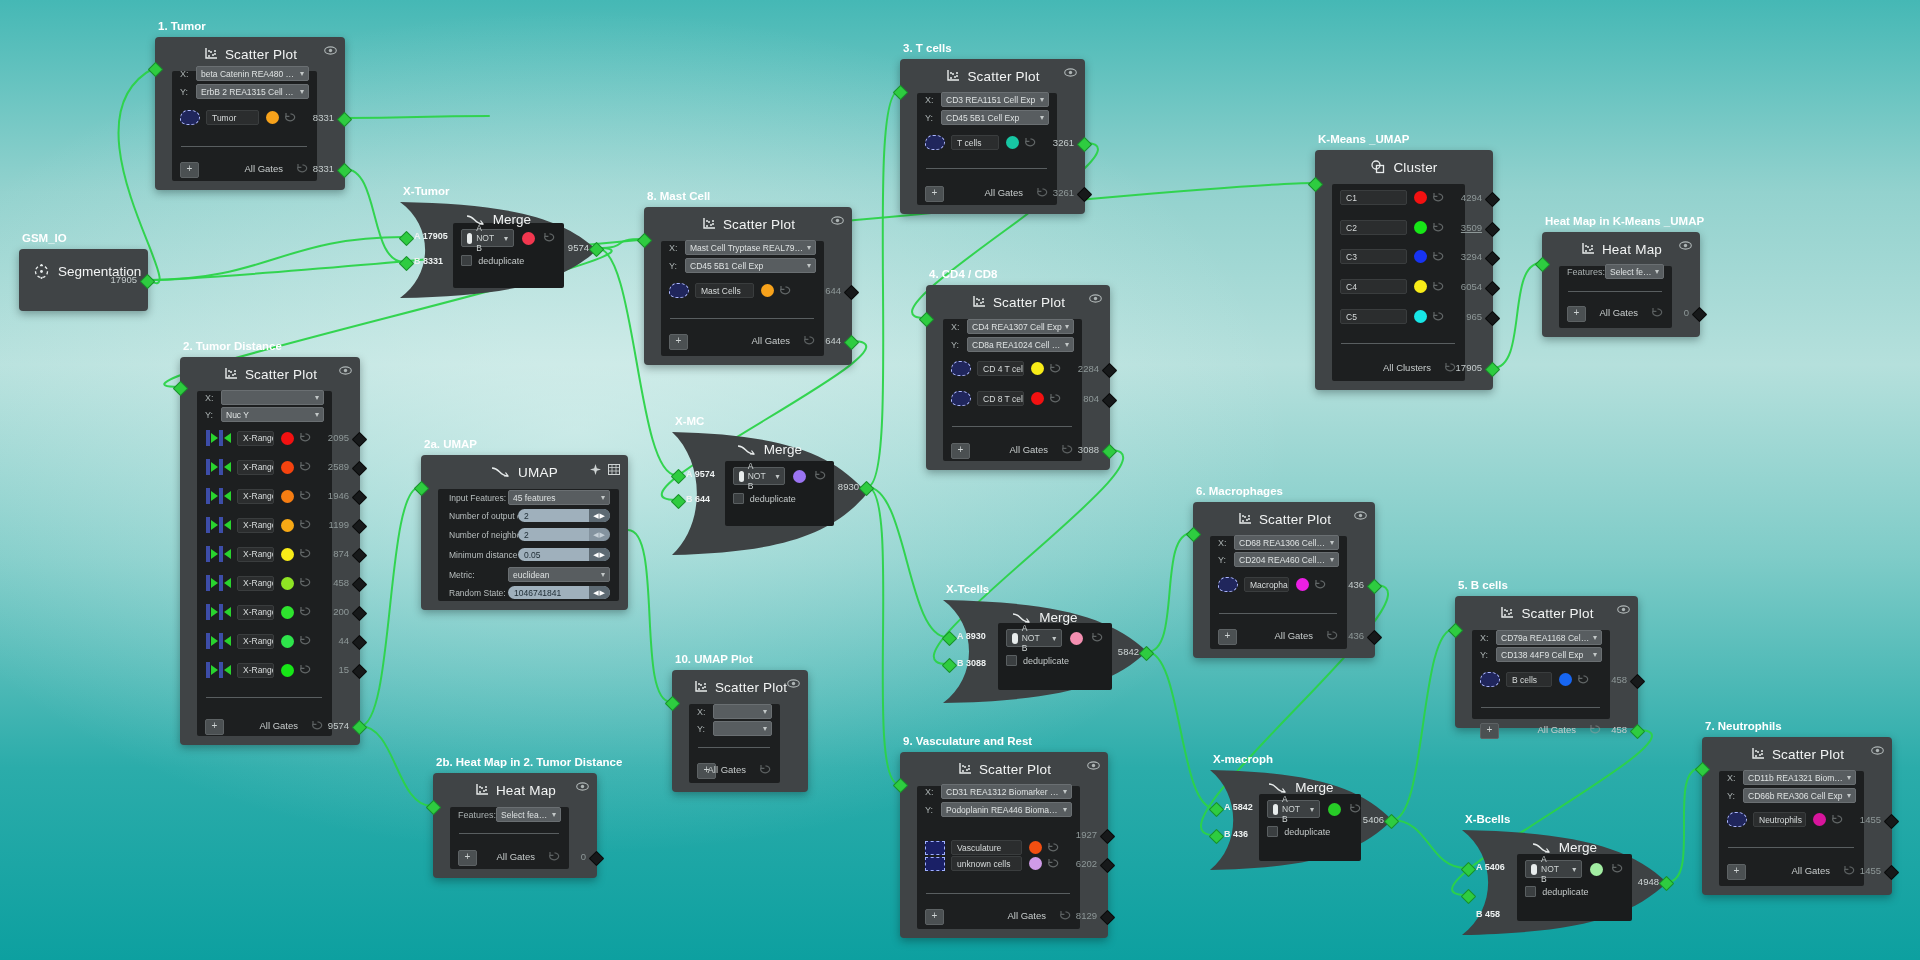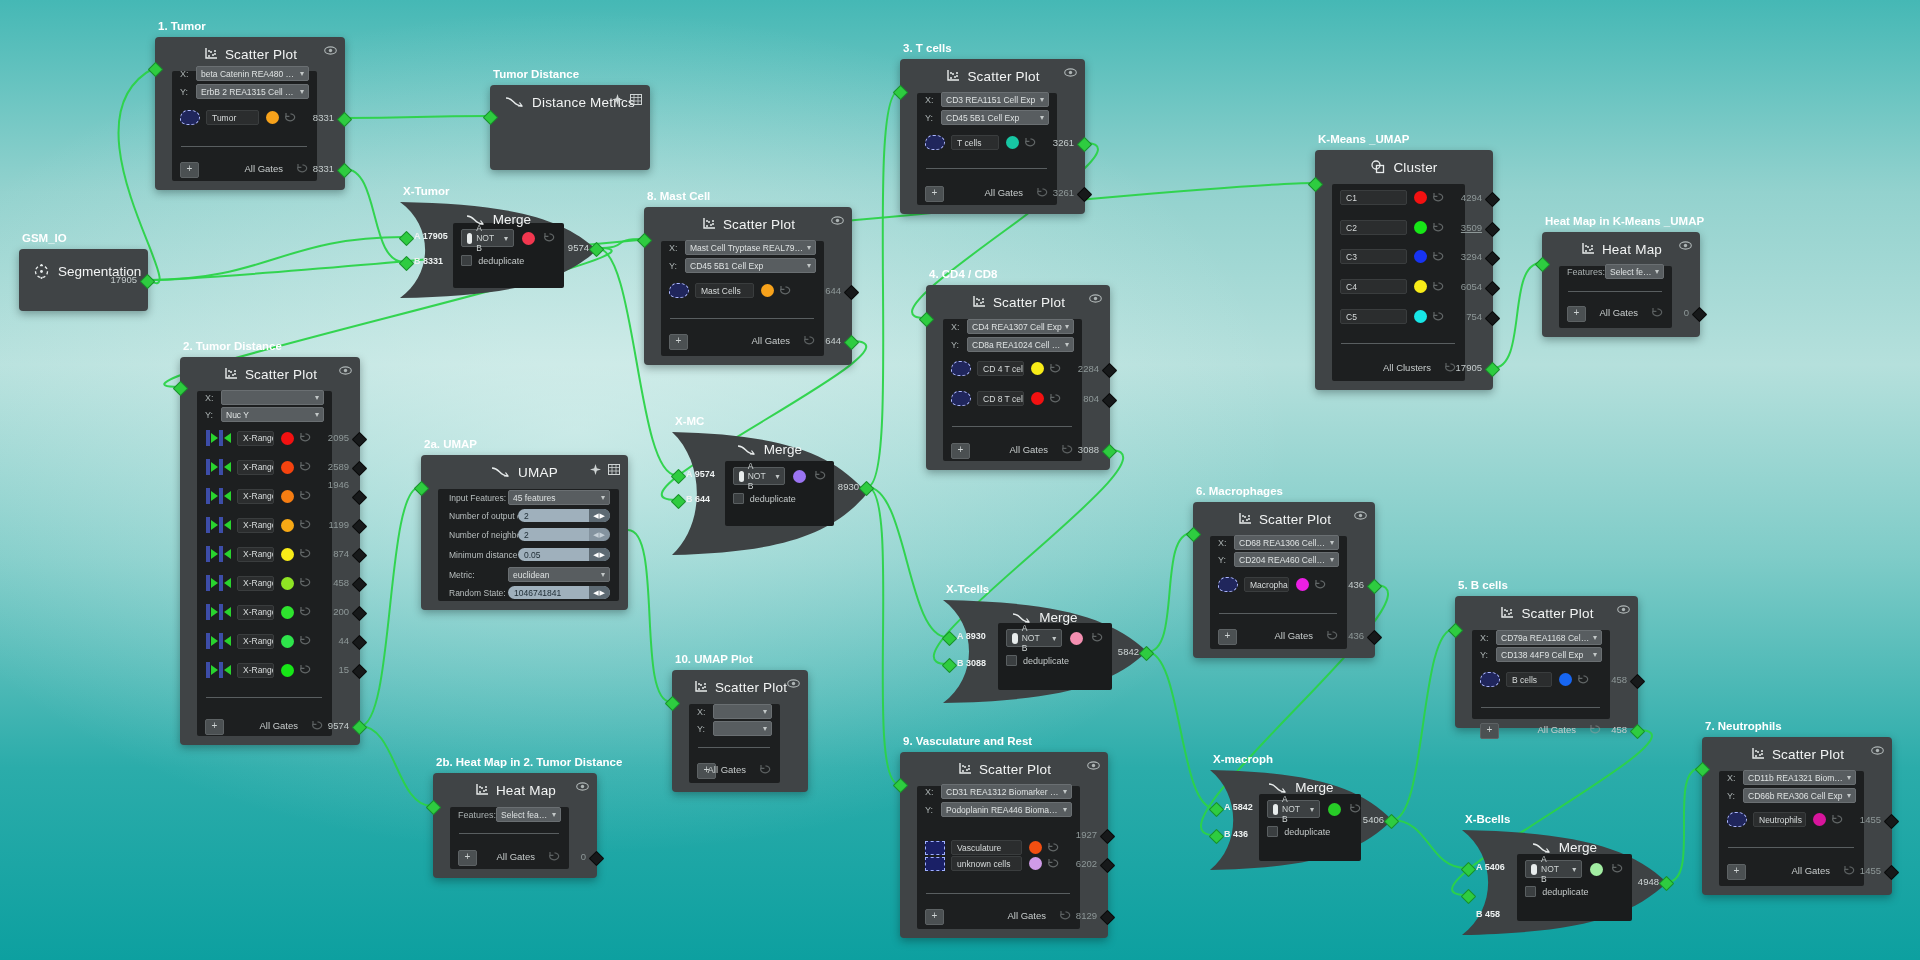--- a/index.html
+++ b/index.html
@@ -246,21 +246,21 @@
           <div class="bar"></div>
           <div class="tri-l"></div>
         </div>
         <div class="namebox">X-Range 3</div>
         <div class="dot" style="background: rgb(246, 125, 18);"></div>
         <svg width="13" height="10" viewBox="0 0 13 10" class="icon reset">
           <path d="M2,3 A4.5,3.5 0 1 0 6.5,0.8" stroke="#9aa1a1" fill="none" stroke-width="1.2"></path>
           <path d="M2,0 L2,3.4 L5.4,3.4" stroke="#9aa1a1" fill="none" stroke-width="1.2"></path>
         </svg>
       </div>
-      <div class="count" style="top: 122px; color: rgb(142, 152, 152); text-align: right;">1946</div>
+      <div class="count" style="top: 133px; color: rgb(142, 152, 152); text-align: right;">1946</div>
       <div class="port black" style="top: 134.5px; right: -5px;"></div>
       <div class="row" style="left: 25px; right: 48px; top: 160px;">
         <div class="gicon xrange">
           <div class="bar"></div>
           <div class="tri-r"></div>
           <div class="bar"></div>
           <div class="tri-l"></div>
         </div>
         <div class="namebox">X-Range 4</div>
         <div class="dot" style="background: rgb(248, 169, 21);"></div>
@@ -354,40 +354,20 @@
       <div class="divider" style="top: 340px;"></div>
       <div class="plusbtn" style="left: 25px; top: 362px;">+</div>
       <div class="allgates" style="top: 363px;">All Gates</div>
       <svg width="13" height="10" viewBox="0 0 13 10" class="icon fitr" style="top: 364px;">
         <path d="M2,3 A4.5,3.5 0 1 0 6.5,0.8" stroke="#9aa1a1" fill="none" stroke-width="1.2"></path>
         <path d="M2,0 L2,3.4 L5.4,3.4" stroke="#9aa1a1" fill="none" stroke-width="1.2"></path>
       </svg>
       <div class="count" style="top: 363px; color: rgb(196, 204, 204);">9574</div>
       <div class="port green" style="top: 364.5px; right: -5px;"></div>
       <div class="port green" style="top: 25.5px; left: -5px;"></div>
-    </div>
-    <div class="node " style="left: 490px; top: 85px; width: 160px; height: 85px;">
-      <div class="node-label">Tumor Distance</div>
-      <div class="hdr">
-        <svg width="20" height="12" viewBox="0 0 20 12" class="icon">
-          <path d="M1,2 C9,2 8,10 17,10" stroke="#e8ecec" fill="none" stroke-width="1.4"></path>
-          <path d="M13,10 h4 l-2.5,-3.5" stroke="#e8ecec" fill="none" stroke-width="1.2"></path>
-        </svg>
-        <span class="t">Distance Metrics</span>
-      </div>
-      <div class="hdr-right">
-        <svg width="11" height="11" viewBox="0 0 11 11" class="icon">
-          <path d="M5.5,0 L6.8,4.2 L11,5.5 L6.8,6.8 L5.5,11 L4.2,6.8 L0,5.5 L4.2,4.2 Z" fill="#cfd4d4"></path>
-        </svg>
-        <svg width="12" height="11" viewBox="0 0 12 11" class="icon">
-          <rect x="0.5" y="0.5" width="11" height="10" stroke="#cfd4d4" fill="none"></rect>
-          <path d="M0.5,3.5 H11.5 M0.5,7 H11.5 M4,0.5 V10.5 M8,0.5 V10.5" stroke="#cfd4d4" stroke-width="0.8"></path>
-        </svg>
-      </div>
-      <div class="port green" style="top: 26.5px; left: -5px;"></div>
     </div>
     <div class="node merge" style="left: 400px; top: 202px; width: 197px; height: 96px; background: transparent; box-shadow: none;">
       <div class="node-label">X-Tumor</div>
       <svg width="203" height="96" class="merge-shape">
         <path d="M 0,0 C 108.35000000000001,1.92 161.54,15.36 197,48 C 161.54,80.64 108.35000000000001,94.08 0,96 C 33.49,72 33.49,24 0,0 Z" fill="#3e4244"></path>
       </svg>
       <div class="mtitle" style="top: 10px;">
         <svg width="20" height="12" viewBox="0 0 20 12" class="icon">
           <path d="M1,2 C9,2 8,10 17,10" stroke="#e8ecec" fill="none" stroke-width="1.4"></path>
           <path d="M13,10 h4 l-2.5,-3.5" stroke="#e8ecec" fill="none" stroke-width="1.2"></path>
@@ -696,21 +676,21 @@
       <div class="count" style="top: 131px; color: rgb(142, 152, 152);">6054</div>
       <div class="port black" style="top: 132.5px; right: -5px;"></div>
       <div class="row" style="left: 25px; right: 48px; top: 159px;">
         <div class="namebox">C5</div>
         <div class="dot" style="background: rgb(23, 230, 230);"></div>
         <svg width="13" height="10" viewBox="0 0 13 10" class="icon reset">
           <path d="M2,3 A4.5,3.5 0 1 0 6.5,0.8" stroke="#9aa1a1" fill="none" stroke-width="1.2"></path>
           <path d="M2,0 L2,3.4 L5.4,3.4" stroke="#9aa1a1" fill="none" stroke-width="1.2"></path>
         </svg>
       </div>
-      <div class="count" style="top: 161px; color: rgb(142, 152, 152);">754</div>
+      <div class="count" style="top: 161px; color: rgb(142, 152, 152);">965</div>
       <div class="port black" style="top: 162.5px; right: -5px;"></div>
       <div class="divider" style="top: 193px;"></div>
       <div class="allgates" style="top: 212px;">All Clusters</div>
       <svg width="13" height="10" viewBox="0 0 13 10" class="icon fitr" style="top: 213px;">
         <path d="M2,3 A4.5,3.5 0 1 0 6.5,0.8" stroke="#9aa1a1" fill="none" stroke-width="1.2"></path>
         <path d="M2,0 L2,3.4 L5.4,3.4" stroke="#9aa1a1" fill="none" stroke-width="1.2"></path>
       </svg>
       <div class="count" style="top: 212px; color: rgb(196, 204, 204);">17905</div>
       <div class="port green" style="top: 213.5px; right: -5px;"></div>
       <div class="port green" style="top: 28.5px; left: -5px;"></div>

